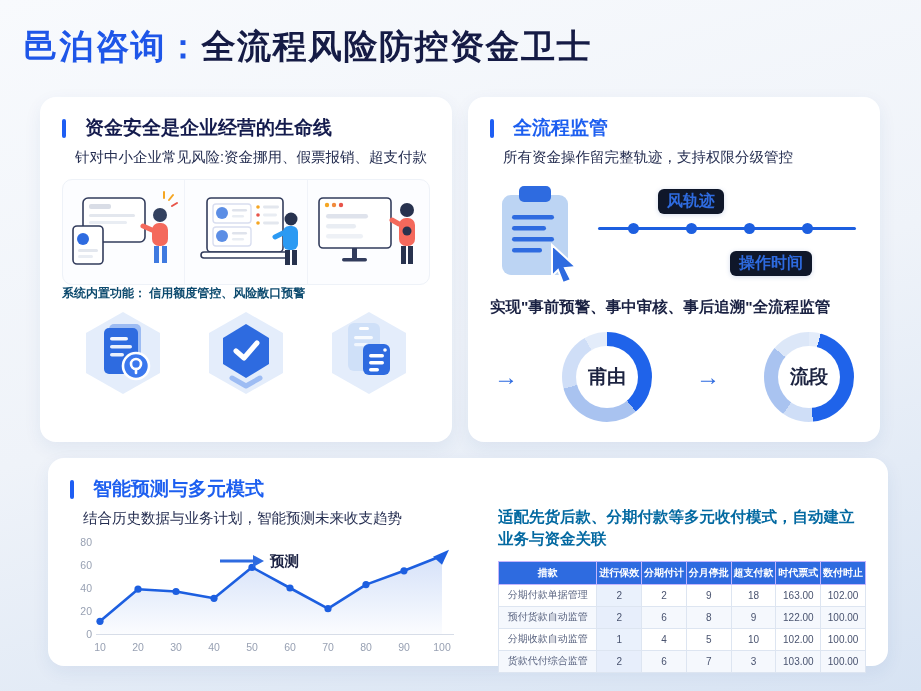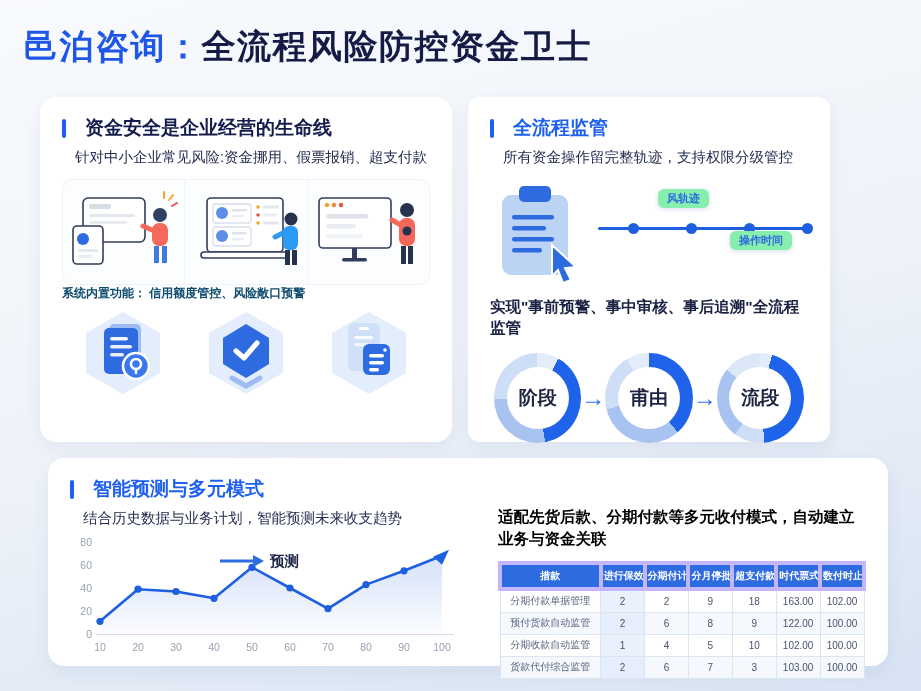--- a/index.html
+++ b/index.html
@@ -5,58 +5,58 @@
   html,body{margin:0;padding:0;}
   body{width:921px;height:691px;overflow:hidden;font-family:"Liberation Sans","DejaVu Sans",sans-serif;}
   .stage{position:relative;width:921px;height:691px;
     background:linear-gradient(165deg,#f8fafd 0%,#eff3f9 50%,#d7e3f3 100%);}
   .page-title{position:absolute;left:24px;top:24px;font-size:34px;font-weight:800;color:#151b45;letter-spacing:1.5px;white-space:nowrap;}
   .page-title .brand{color:#1e56e8;}
 
   .card{position:absolute;background:#ffffff;border-radius:16px;
     box-shadow:0 6px 18px rgba(30,64,140,0.07);padding:18px 22px;box-sizing:border-box;}
   #card-security{left:40px;top:97px;width:412px;height:345px;}
-  #card-monitor{left:468px;top:97px;width:362px;height:345px;border-radius:12px;}
+  #card-monitor{left:468px;top:97px;width:412px;height:345px;}
   #card-forecast{left:48px;top:458px;width:840px;height:208px;display:flex;gap:26px;}
 
   .card-head{display:flex;align-items:center;gap:19px;}
   .head-bar{width:4px;height:19px;border-radius:2px;background:#1e5ef3;flex:0 0 auto;}
   .head-title{font-size:19px;font-weight:800;color:#141b4d;}
   .head-title.blue{color:#1d5ff0;}
   .card-sub{margin:7px 0 0 13px;font-size:14.5px;color:#242d50;}
 
   .illo-strip{margin-top:12px;height:104px;background:#fcfdff;border:1px solid #eef2f8;border-radius:10px;display:flex;overflow:hidden;}
   .illo-panel{flex:1;display:flex;align-items:center;justify-content:center;}
   .illo-panel + .illo-panel{border-left:1px solid #f0f3f9;}
 
   .features-text{margin-top:0;font-size:12px;font-weight:700;color:#0c4a6e;}
   .icons-row{margin-top:8px;display:flex;justify-content:space-around;align-items:center;}
 
   .trace-illo{margin-top:14px;height:104px;position:relative;}
   .timeline-line{position:absolute;left:108px;right:2px;top:46px;height:3px;background:#1d5fe0;border-radius:2px;}
   .timeline-dot{position:absolute;top:42px;width:11px;height:11px;border-radius:50%;background:#1d5fe0;}
-  .tl-label{position:absolute;background:#86efac;border-radius:6px;padding:2px 9px;font-size:11px;font-weight:600;color:#2e6be0;box-shadow:0 1px 5px rgba(40,80,160,0.20);white-space:nowrap;}
+  .tl-label{position:absolute;background:#0f172a;border-radius:6px;padding:2px 9px;font-size:16px;font-weight:600;color:#2e6be0;box-shadow:0 1px 5px rgba(40,80,160,0.20);white-space:nowrap;}
   #tl-label-top{left:168px;top:8px;}
-  #tl-label-bottom{left:240px;top:50px;}
+  #tl-label-bottom{left:240px;top:70px;}
 
   .process-text{margin-top:12px;font-size:15.5px;font-weight:700;color:#1a2142;}
 
   .donut-row{margin-top:14px;display:flex;align-items:center;justify-content:space-between;padding:0 4px;}
   .donut{width:90px;height:90px;border-radius:50%;display:flex;align-items:center;justify-content:center;}
   .donut .hole{width:62px;height:62px;background:#fff;border-radius:50%;display:flex;align-items:center;justify-content:center;font-size:19px;font-weight:800;color:#1c2340;}
   .d1{background:conic-gradient(from 0deg,#e3ecfa 0 28deg,#1f63ea 28deg 170deg,#a9c3f0 170deg 268deg,#cfdef7 268deg 360deg);}
   .d2{background:conic-gradient(from 0deg,#1f63ea 0 140deg,#a9c3f0 140deg 255deg,#cfdef7 255deg 330deg,#e3ecfa 330deg 360deg);}
   .d3{background:conic-gradient(from 0deg,#e3ecfa 0 15deg,#1f63ea 15deg 175deg,#cfdef7 175deg 215deg,#a9c3f0 215deg 310deg,#dce7f8 310deg 360deg);}
   .donut-arrow{font-size:24px;color:#2e6be0;font-weight:700;}
 
   .fc-left{width:402px;flex:0 0 auto;}
   .fc-right{flex:1;padding-top:30px;min-width:0;}
-  .pay-text{font-size:15.5px;font-weight:700;color:#000000;line-height:1.45;}
+  .pay-text{font-size:15.5px;font-weight:700;color:#0369a1;line-height:1.45;}
   .pay-table{margin-top:10px;width:100%;border-collapse:collapse;font-size:10px;table-layout:fixed;}
-  .pay-table th{background:#2e6be0;color:#fff;font-weight:700;padding:4px 1px;border:4px solid #c4b5fd;overflow:hidden;white-space:nowrap;}
+  .pay-table th{background:#2e6be0;color:#fff;font-weight:700;padding:4px 1px;border:1px solid #c4b5fd;overflow:hidden;white-space:nowrap;}
   .pay-table th:first-child{width:26%;}
   .pay-table td{padding:3.5px 2px;text-align:center;color:#49536f;border:1px solid #dde5f1;background:#fff;overflow:hidden;white-space:nowrap;}
   .pay-table td:nth-child(2){background:#eaf1fc;}
   .pay-table tr:nth-child(even) td{background:#f5f8fd;}
   .pay-table tr:nth-child(even) td:nth-child(2){background:#e7eefb;}
   .pay-table td:first-child{color:#5a6480;}
 
   .forecast-chart{margin-top:6px;display:block;}
 </style>
 </head>
@@ -199,23 +199,20 @@
       <div class="timeline-dot" style="left:196px;"></div>
       <div class="timeline-dot" style="left:254px;"></div>
       <div class="timeline-dot" style="left:312px;"></div>
       <div class="tl-label" id="tl-label-top">风轨迹</div>
       <div class="tl-label" id="tl-label-bottom">操作时间</div>
     </div>
 
     <div class="process-text">实现"事前预警、事中审核、事后追溯"全流程监管</div>
 
     <div class="donut-row">
-      <div class="donut d1">
-        <div class="hole">阶段</div>
-      </div>
       <div class="donut-arrow">→</div>
       <div class="donut d2">
         <div class="hole">甫由</div>
       </div>
       <div class="donut-arrow">→</div>
       <div class="donut d3">
         <div class="hole">流段</div>
       </div>
     </div>
   </div>

